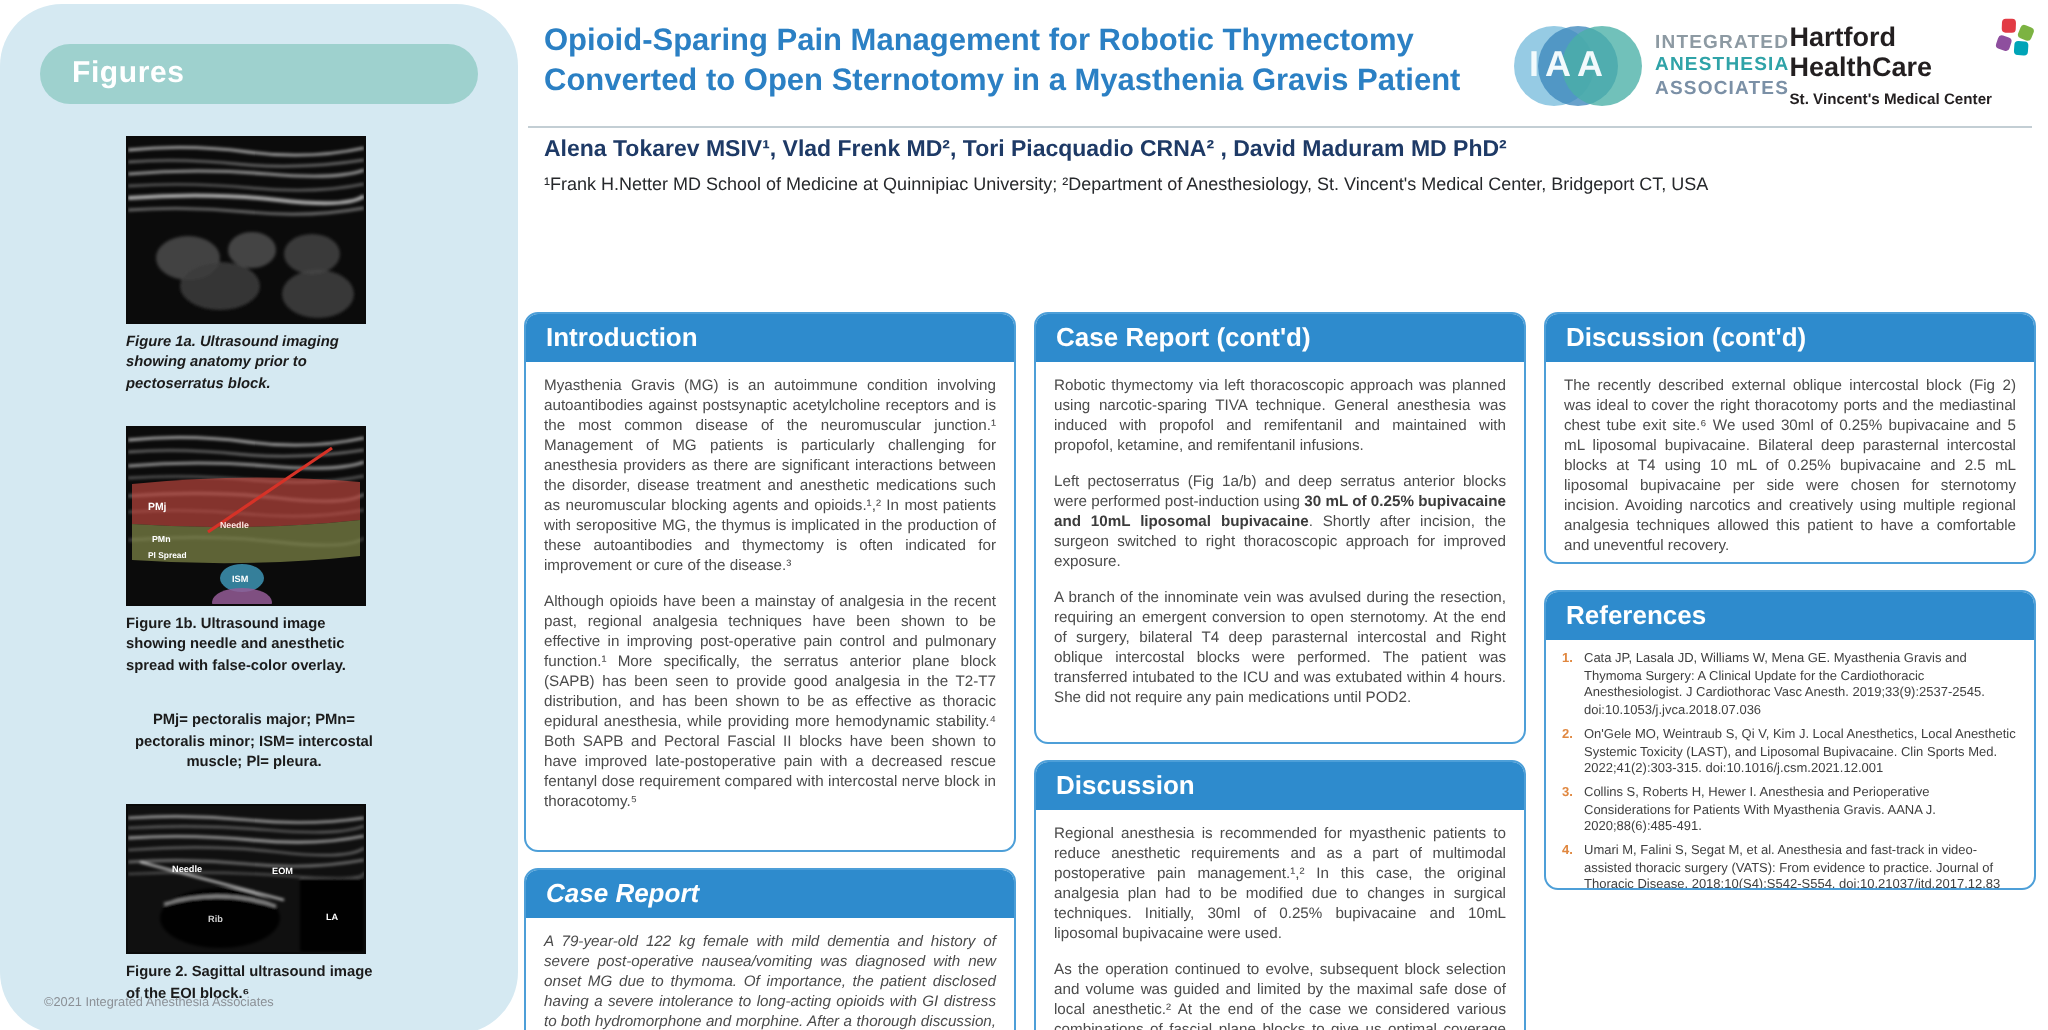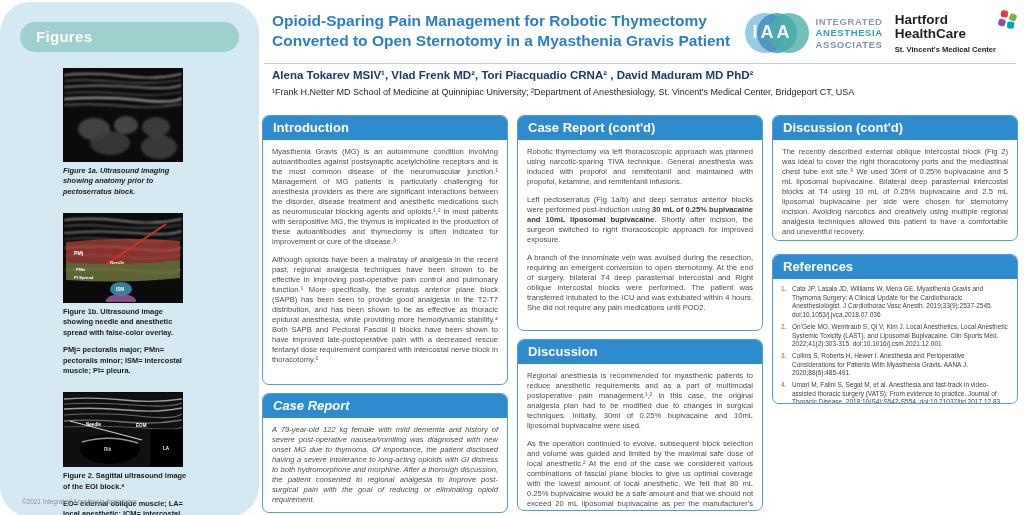--- a/index.html
+++ b/index.html
@@ -7,28 +7,28 @@
           font-family:"Liberation Sans",sans-serif;background:#fff;}
 
   
   .sidebar{position:absolute;left:0;top:2px;width:259px;height:515px;background:#d5e9f2;border-radius:31px;}
   .pill{margin:20px 20px 0 20px;height:30px;background:#9ed1ce;border-radius:16px;
         color:#fff;font-weight:bold;font-size:15px;line-height:30px;padding-left:16px;letter-spacing:.3px;}
   .fig{margin-left:63px;width:132px;}
   .fig.first{margin-top:16px;font-style:italic;}
   .fig svg{display:block;width:118px;border:1px solid #0a0a0a;background:#000;}
   .figcap{font-size:7.4px;font-weight:bold;color:#1b1b1b;line-height:1.4;margin-top:4px;width:128px;}
-  .figleg{font-size:7.4px;font-weight:bold;color:#1b1b1b;line-height:1.4;margin-top:7px;width:128px;}
+  .figleg{font-size:7.4px;font-weight:bold;color:#1b1b1b;line-height:1.4;margin-top:17px;width:128px;text-align:center;}
   .copyright{position:absolute;left:22px;bottom:12px;font-size:6.4px;color:#8b9096;}
 
   
   .main{position:absolute;left:258px;top:0;width:766px;height:515px;}
   .ptitle{position:absolute;left:14px;top:11px;width:480px;font-size:15.5px;font-weight:bold;
           color:#2b80c4;line-height:1.32;}
-  .logos{position:absolute;right:8px;top:12px;display:flex;gap:12px;align-items:flex-end;}
+  .logos{position:absolute;right:8px;top:12px;display:flex;gap:0;align-items:center;}
   .iaa{display:flex;align-items:center;gap:7px;}
   .iaa-circles{position:relative;width:64px;height:42px;}
   .iaa-circles i{position:absolute;top:1px;width:40px;height:40px;border-radius:50%;opacity:.78;}
   .iaa-c1{left:0;background:#79bcdd;}
   .iaa-c2{left:12px;background:#3d88bd;}
   .iaa-c3{left:24px;background:#49afa6;}
   .iaa-acronym{position:absolute;left:8px;top:10px;font-size:18px;font-weight:bold;color:#f2fafc;letter-spacing:3px;}
   .iaa-words{font-size:9.5px;font-weight:bold;letter-spacing:.6px;line-height:1.2;}
   .iaa-w1{color:#8d9aa3;}.iaa-w2{color:#2fa3a8;}.iaa-w3{color:#7b90a6;}
   .hh{position:relative;padding-right:20px;}
@@ -40,21 +40,21 @@
   .hh-m2{right:0;top:2px;background:#7cb342;transform:rotate(12deg);}
   .hh-m3{right:1px;bottom:0;background:#00a4b7;transform:rotate(-6deg);}
   .hh-m4{left:0;bottom:1px;background:#8e4f9e;transform:rotate(8deg);}
   .divider{position:absolute;left:6px;right:8px;top:63px;border-top:1px solid #c3ced4;}
   .authors{position:absolute;left:14px;top:69px;font-size:11.5px;font-weight:bold;color:#1e3a66;}
   .affil{position:absolute;left:14px;top:87px;font-size:9px;color:#26282b;}
 
   
   .cols{position:absolute;left:4px;top:115px;width:758px;display:flex;gap:9px;}
   .col{width:246px;flex:none;}
-  .box{border:1.5px solid #4d9fd8;border-radius:7px;background:#fff;overflow:hidden;box-sizing:border-box;}
+  .box{border:1.5px solid #4d9fd8;border-radius:7px;background:#fff;overflow:hidden;box-sizing:border-box;margin-top:41px;}
   .box-header{background:#2e8bcd;color:#fff;font-size:13px;font-weight:bold;padding:4px 10px 5px;}
   .box-body{padding:7px 9px;font-size:7.6px;color:#4b4b4b;text-align:justify;line-height:1.32;}
   .box-body p{margin:0 0 8px;}
   .box-body p:last-child{margin-bottom:0;}
   .b{font-weight:bold;color:#3c3c3c;}
   #box-intro{height:270px;}
   #box-case{height:120px;margin-top:8px;font-style:italic;}
   #box-case-contd{height:216px;}
   #box-discussion{height:172px;margin-top:8px;}
   #box-disc-contd{height:126px;}

